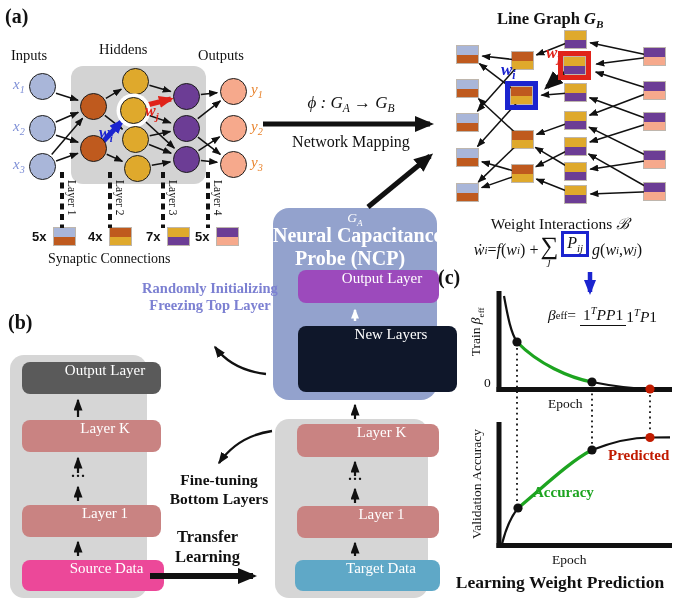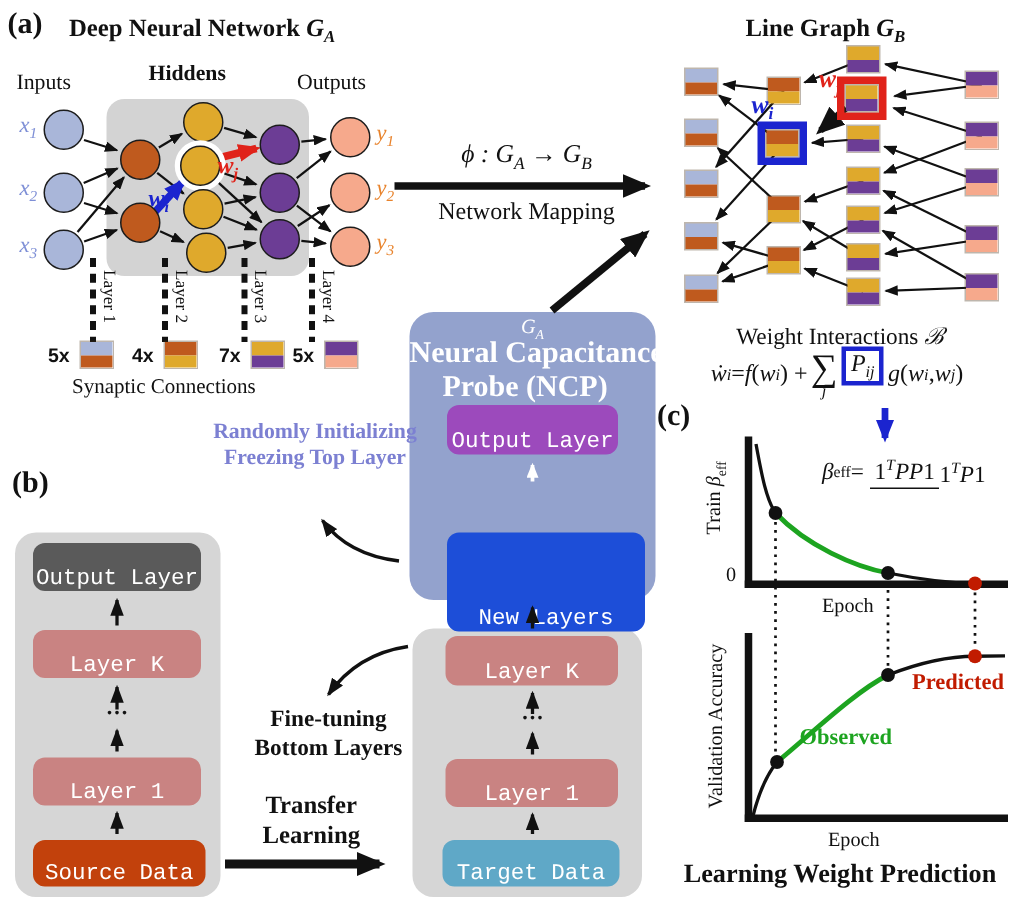--- a/index.html
+++ b/index.html
@@ -1,22 +1,22 @@
 <!DOCTYPE html>
 <html><head>
 <meta charset="utf-8">
 <style>
   html,body{margin:0;padding:0;background:#fff;}
   #fig{position:relative;width:685px;height:601px;background:#fff;overflow:hidden;
        font-family:"Liberation Serif",serif;color:#111;}
   .svgL{position:absolute;left:0;top:0;z-index:4;}
   .gbox{position:absolute;background:#d6d6d6;border-radius:14px;z-index:1;}
   .bbox{position:absolute;border-radius:8px;z-index:3;color:#fff;
-        display:flex;align-items:flex-end;justify-content:center;
-        font-size:15px;font-family:Liberation Mono, monospace;}
+        display:flex;align-items:flex-start;justify-content:center;
+        font-size:15px;font-family:Liberation Serif, serif;padding-left:27px;}
   .node{position:absolute;width:27px;height:27px;border-radius:50%;
         border:1.6px solid #1c1c1c;box-sizing:border-box;z-index:5;}
   .ring{box-shadow:0 0 0 3.5px #ffffff;}
   .sq{position:absolute;width:21px;height:17px;z-index:5;box-shadow:0 0 0 1px rgba(70,45,20,.35);}
   .sq>div{height:50%;}
   .hlwrap{position:absolute;z-index:6;padding:1px;}
   .hlwrap .sq2{position:relative;width:21px;height:17px;box-shadow:0 0 0 1px rgba(70,45,20,.35);}
   .sq2>div{height:50%;}
   .lbl{position:absolute;z-index:7;white-space:nowrap;}
   .b{font-weight:bold;}
@@ -171,28 +171,25 @@
 
     <circle cx="517" cy="342" r="4.6" fill="#111"></circle>
     <circle cx="592" cy="382" r="4.6" fill="#111"></circle>
     <circle cx="650" cy="389" r="4.6" fill="#c11b00"></circle>
     <circle cx="518" cy="508" r="4.6" fill="#111"></circle>
     <circle cx="592" cy="450" r="4.6" fill="#111"></circle>
     <circle cx="650" cy="437.5" r="4.6" fill="#c11b00"></circle>
   </svg>
 
   <div class="lbl b" style="left:5px;top:5px;font-size:20px;"><span>(a)</span></div>
-  <div class="lbl b" style="left:46px;top:9px;font-size:16.5px;">
-    <span>Deep Neural Network </span><span class="i">G</span><sub class="i">A</sub>
-  </div>
   <div class="lbl b" style="left:497px;top:9px;font-size:16.5px;">
     <span>Line Graph </span><span class="i">G</span><sub class="i">B</sub>
   </div>
   <div class="lbl" style="left:11px;top:47px;font-size:14.5px;">Inputs</div>
-  <div class="lbl" style="left:99px;top:41px;font-size:14.5px;font-weight:bold;">Hiddens</div>
+  <div class="lbl" style="left:99px;top:41px;font-size:14.5px;">Hiddens</div>
   <div class="lbl" style="left:198px;top:47px;font-size:14.5px;">Outputs</div>
 
   <div class="lbl i" style="left:13px;top:76px;font-size:15px;color:#7e8fd6;"><span>x</span><sub>1</sub></div>
   <div class="lbl i" style="left:13px;top:118px;font-size:15px;color:#7e8fd6;"><span>x</span><sub>2</sub></div>
   <div class="lbl i" style="left:13px;top:156px;font-size:15px;color:#7e8fd6;"><span>x</span><sub>3</sub></div>
   <div class="lbl i" style="left:251px;top:81px;font-size:15px;color:#e8832c;"><span>y</span><sub>1</sub></div>
   <div class="lbl i" style="left:251px;top:118px;font-size:15px;color:#e8832c;"><span>y</span><sub>2</sub></div>
   <div class="lbl i" style="left:251px;top:154px;font-size:15px;color:#e8832c;"><span>y</span><sub>3</sub></div>
 
   <div class="node" style="left:28.5px;top:72.5px;background:#a9b6d9;"></div>
@@ -343,41 +340,41 @@
 
   <div class="lbl i ctr" style="left:273px;top:210px;width:164px;font-size:13.5px;color:#fff;z-index:7;font-style:italic;">
     <span>G</span><sub>A</sub>
   </div>
   <div class="lbl b ctr" style="left:273px;top:224px;width:154px;font-size:20px;color:#fff;line-height:1.15;">
     <span>Neural Capacitance</span><br><span>Probe (NCP)</span>
   </div>
   <div class="bbox" style="left:298px;top:270px;width:114px;height:33px;background:#9c4abc;">
       <span>Output Layer</span>
     </div>
-  <div class="bbox" style="left:298px;top:326px;width:132px;height:66px;background:#1d4ed8;margin-top:29px;">
+  <div class="bbox" style="left:298px;top:326px;width:132px;height:66px;background:#0f172a;">
       <span>New Layers</span>
     </div>
 
   <div class="lbl b ctr" style="left:128px;top:280px;width:164px;font-size:14.5px;color:#7c80d2;line-height:1.2;">
     <span>Randomly Initializing</span><br><span>Freezing Top Layer</span>
   </div>
 
   <div class="lbl b" style="left:8px;top:311px;font-size:20px;">(b)</div>
 
   <div class="bbox" style="left:22px;top:362px;width:112px;height:32px;background:#5a5a5a;">
       <span>Output Layer</span>
     </div>
   <div class="bbox" style="left:22px;top:420px;width:112px;height:32px;background:#c98382;">
       <span>Layer K</span>
     </div>
   <div class="lbl b ctr" style="left:58px;top:468px;width:40px;font-size:15px;">···</div>
   <div class="bbox" style="left:22px;top:505px;width:112px;height:32px;background:#c98382;">
       <span>Layer 1</span>
     </div>
-  <div class="bbox" style="left:22px;top:560px;width:115px;height:31px;background:#c2410c;">
+  <div class="bbox" style="left:22px;top:560px;width:115px;height:31px;background:#ec4899;">
       <span>Source Data</span>
     </div>
 
   <div class="bbox" style="left:297px;top:424px;width:115px;height:33px;background:#c98382;">
       <span>Layer K</span>
     </div>
   <div class="lbl b ctr" style="left:335px;top:471px;width:40px;font-size:15px;">···</div>
   <div class="bbox" style="left:297px;top:506px;width:115px;height:32px;background:#c98382;">
       <span>Layer 1</span>
     </div>
@@ -430,18 +427,18 @@
     </span>
   </div>
 
   <div class="lbl ctr" style="left:417px;top:323px;width:120px;font-size:13.5px;transform:rotate(-90deg);">
     <span>Train </span><span class="i">β</span><sub>eff</sub>
   </div>
   <div class="lbl" style="left:484px;top:375px;font-size:13.5px;">0</div>
   <div class="lbl" style="left:548px;top:396px;font-size:13.5px;">Epoch</div>
 
   <div class="lbl ctr" style="left:402px;top:476px;width:150px;font-size:13.5px;transform:rotate(-90deg);">Validation Accuracy</div>
-  <div class="lbl b" style="left:533px;top:484px;font-size:15px;color:#1da420;">Observed</div>
+  <div class="lbl b" style="left:533px;top:484px;font-size:15px;color:#1da420;">Accuracy</div>
   <div class="lbl b" style="left:608px;top:447px;font-size:15px;color:#c11b00;">Predicted</div>
   <div class="lbl" style="left:552px;top:552px;font-size:13.5px;">Epoch</div>
   <div class="lbl b ctr" style="left:435px;top:572px;width:250px;font-size:17.5px;">Learning Weight Prediction</div>
 
 </div>
 
 </body></html>

